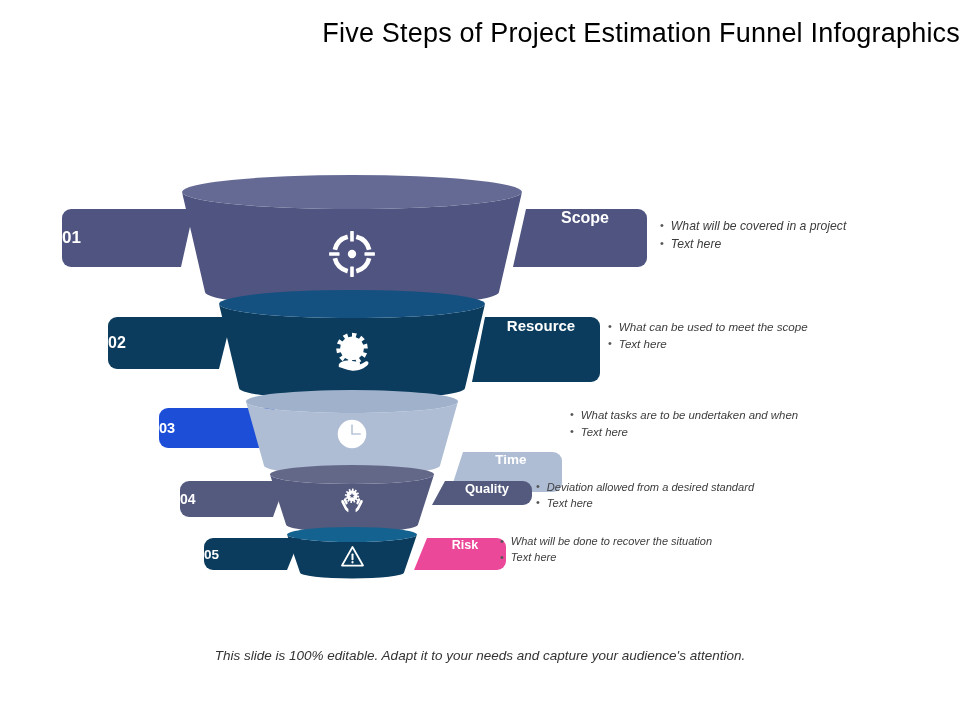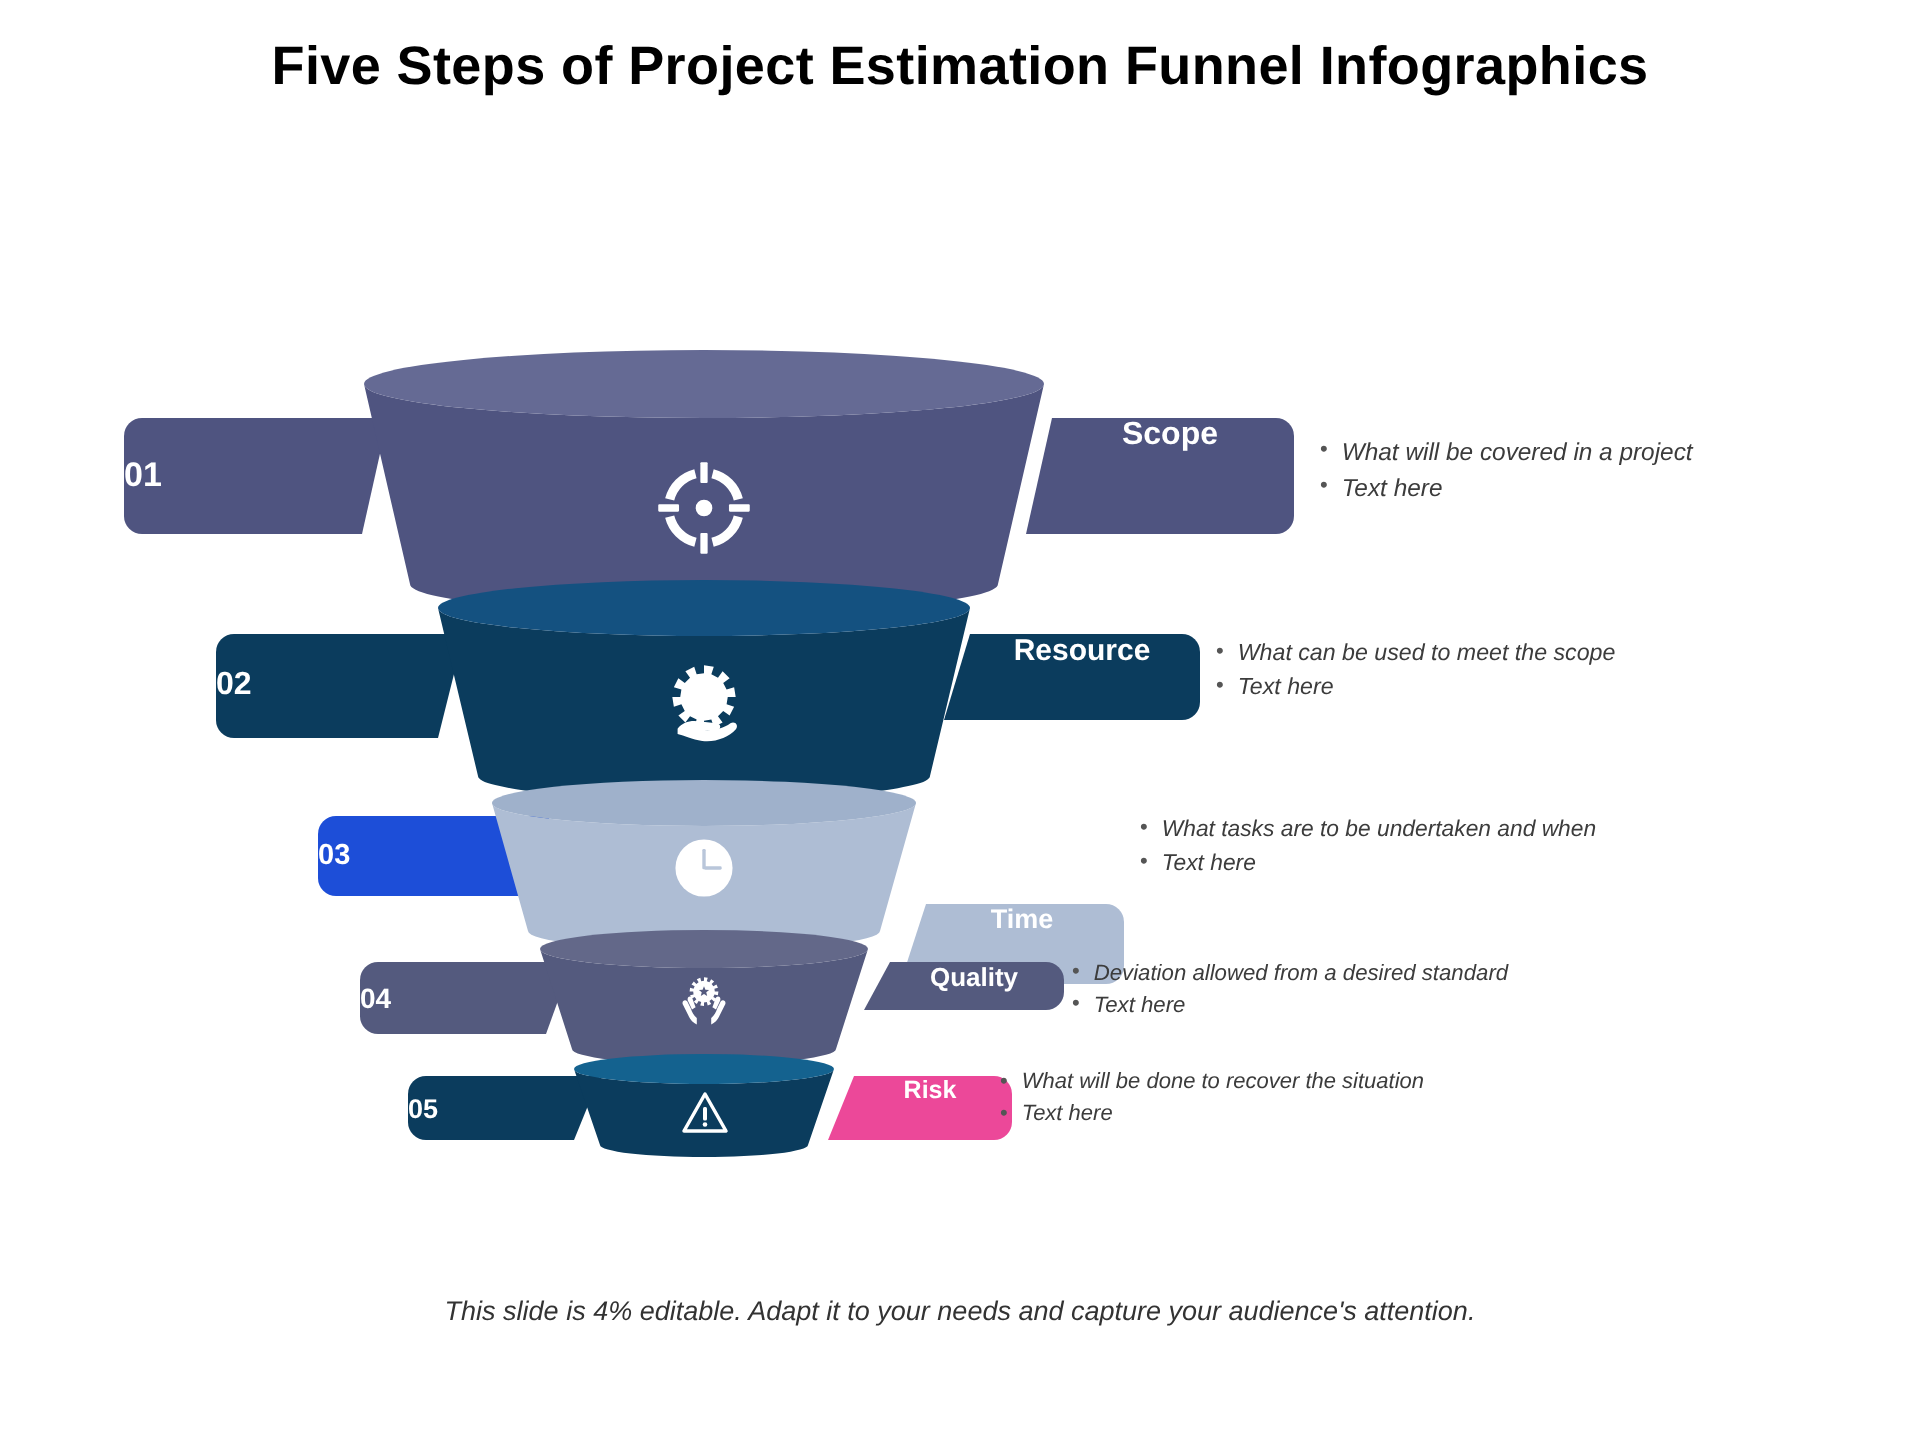--- a/index.html
+++ b/index.html
@@ -10,23 +10,23 @@
     position:relative;
     overflow:hidden;
   }
 
   #slide { position:absolute; inset:0; }
 
   
   .title {
     position:absolute;
     left:0; right:0; top:18px;
-    text-align:center;
+    text-align:right;
     font-size:27px;
-    font-weight:bold;
+    font-weight:normal;
     color:#000000;
     letter-spacing:0.2px;
     white-space:nowrap;
   }
 
   
   .num-chip {
     position:absolute;
     display:flex; align-items:center; justify-content:flex-start;
     color:#ffffff;
@@ -128,21 +128,21 @@
           <span>What will be covered in a project</span>
         </div>
         <div class="bullet" style="font-size: 12.2px;">
           <span class="dot">•</span>
           <span>Text here</span>
         </div>
       </div>
       <div class="num-chip" style="left: 108px; top: 317px; width: 124px; height: 52px; background: rgb(11, 60, 93); font-size: 16px;">
         <span>02</span>
       </div>
-      <div class="label-chip" style="left: 472px; top: 317px; width: 128px; height: 43px; background: rgb(11, 60, 93); font-size: 15px;">
+      <div class="label-chip" style="left: 472px; top: 317px; width: 128px; height: 65px; background: rgb(11, 60, 93); font-size: 15px;">
         <span>Resource</span>
       </div>
       <div class="cyl" style="left: 213px; top: 284px; width: 278px; height: 124px;"><svg width="278" height="124">
           <path d="M 6 20
      L 26 104
      A 113 11.894736842105264 0 0 0 252 104
      L 272 20
      A 133 14 0 0 1 6 20 Z" fill="#0b3c5d"></path>
           <ellipse cx="139" cy="20" rx="133" ry="14" fill="#145180"></ellipse>
         </svg></div>
@@ -258,15 +258,15 @@
           <span class="dot">•</span>
           <span>What will be done to recover the situation</span>
         </div>
         <div class="bullet" style="font-size: 11px;">
           <span class="dot">•</span>
           <span>Text here</span>
         </div>
       </div>
     </div>
 
-  <div class="footer">This slide is 4% editable. Adapt it to your needs and capture your audience's attention.</div>
+  <div class="footer">This slide is 100% editable. Adapt it to your needs and capture your audience's attention.</div>
 
 </div>
 
 </body></html>

